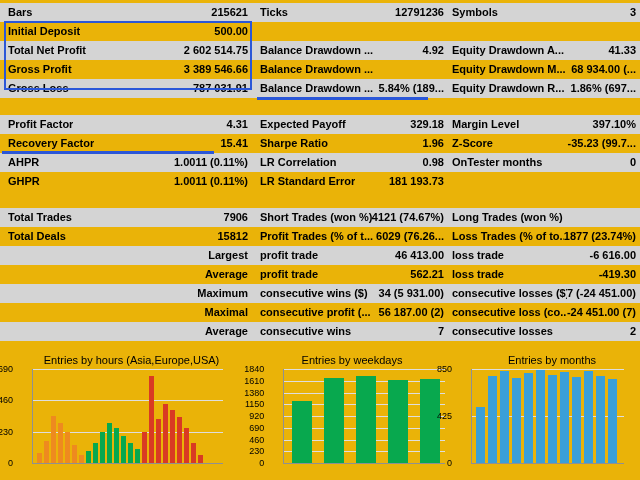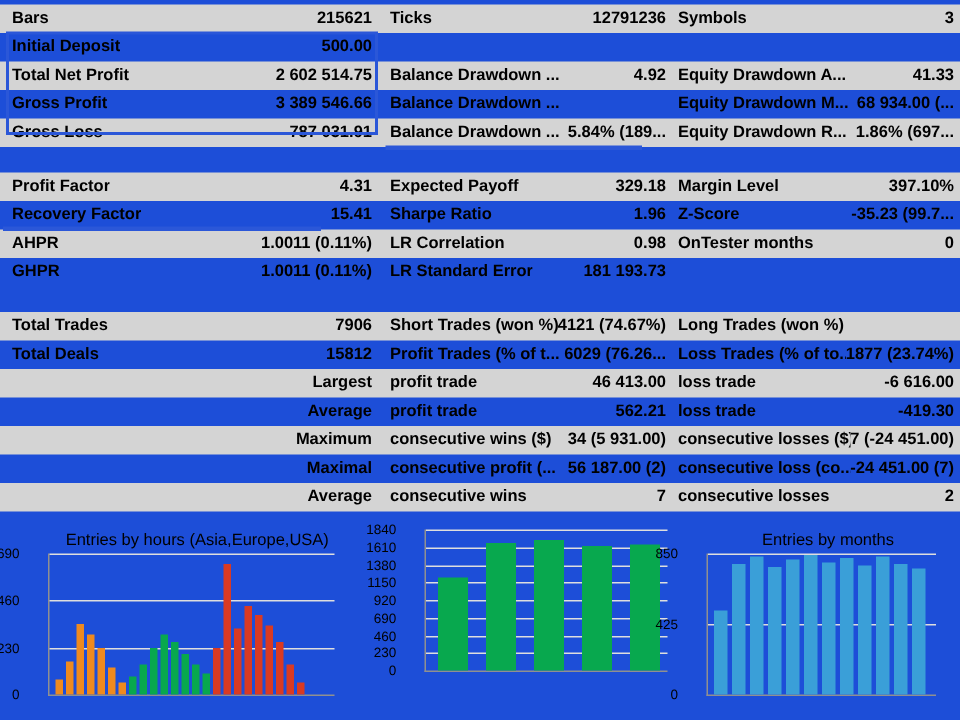--- a/index.html
+++ b/index.html
@@ -1,17 +1,17 @@
 <!DOCTYPE html>
 <html><head>
 <meta charset="utf-8">
 <style>
   html,body{margin:0;padding:0;background:#fff;}
   .screen{
-    position:relative;width:640px;height:480px;overflow:hidden;background:#1d4ed8;
+    position:relative;width:640px;height:480px;overflow:hidden;background:#eab308;
     font-family:"Liberation Sans","DejaVu Sans",sans-serif;color:#000;
   }
   
   #sections{position:absolute;top:3px;left:0;width:640px;}
   .tsection + .tsection{margin-top:17px;}
   .trow{display:flex;height:19px;line-height:19px;font-size:11px;font-weight:700;}
   .trow.shaded{background:#d4d4d4;}
   .tcol{display:flex;justify-content:space-between;box-sizing:border-box;white-space:nowrap;overflow:hidden;}
   .c0{width:252px;padding:0 4px 0 8px;}
   .c1{width:196px;padding:0 4px 0 8px;}
@@ -302,20 +302,21 @@
             <div class="bar" style="left: 130px; width: 5px; height: 59px; background: rgb(217, 58, 35);"></div>
             <div class="bar" style="left: 137px; width: 5px; height: 53px; background: rgb(217, 58, 35);"></div>
             <div class="bar" style="left: 144px; width: 5px; height: 46px; background: rgb(217, 58, 35);"></div>
             <div class="bar" style="left: 151px; width: 5px; height: 35px; background: rgb(217, 58, 35);"></div>
             <div class="bar" style="left: 158px; width: 5px; height: 20px; background: rgb(217, 58, 35);"></div>
             <div class="bar" style="left: 165px; width: 5px; height: 8px; background: rgb(217, 58, 35);"></div>
           </div>
         </div>
       </div>
       <div class="chart" style="width: 212px;">
+        <div class="chart-title" style="margin-left: 26px;">Entries by weekdays</div>
         <div class="chart-body">
           <div class="yaxis" style="width: 30px; margin-left: 21px;">
             <span class="ytick" style="top: -5px;">1840</span>
             <span class="ytick" style="top: 6.75px;">1610</span>
             <span class="ytick" style="top: 18.5px;">1380</span>
             <span class="ytick" style="top: 30.25px;">1150</span>
             <span class="ytick" style="top: 42px;">920</span>
             <span class="ytick" style="top: 53.75px;">690</span>
             <span class="ytick" style="top: 65.5px;">460</span>
             <span class="ytick" style="top: 77.25px;">230</span>

